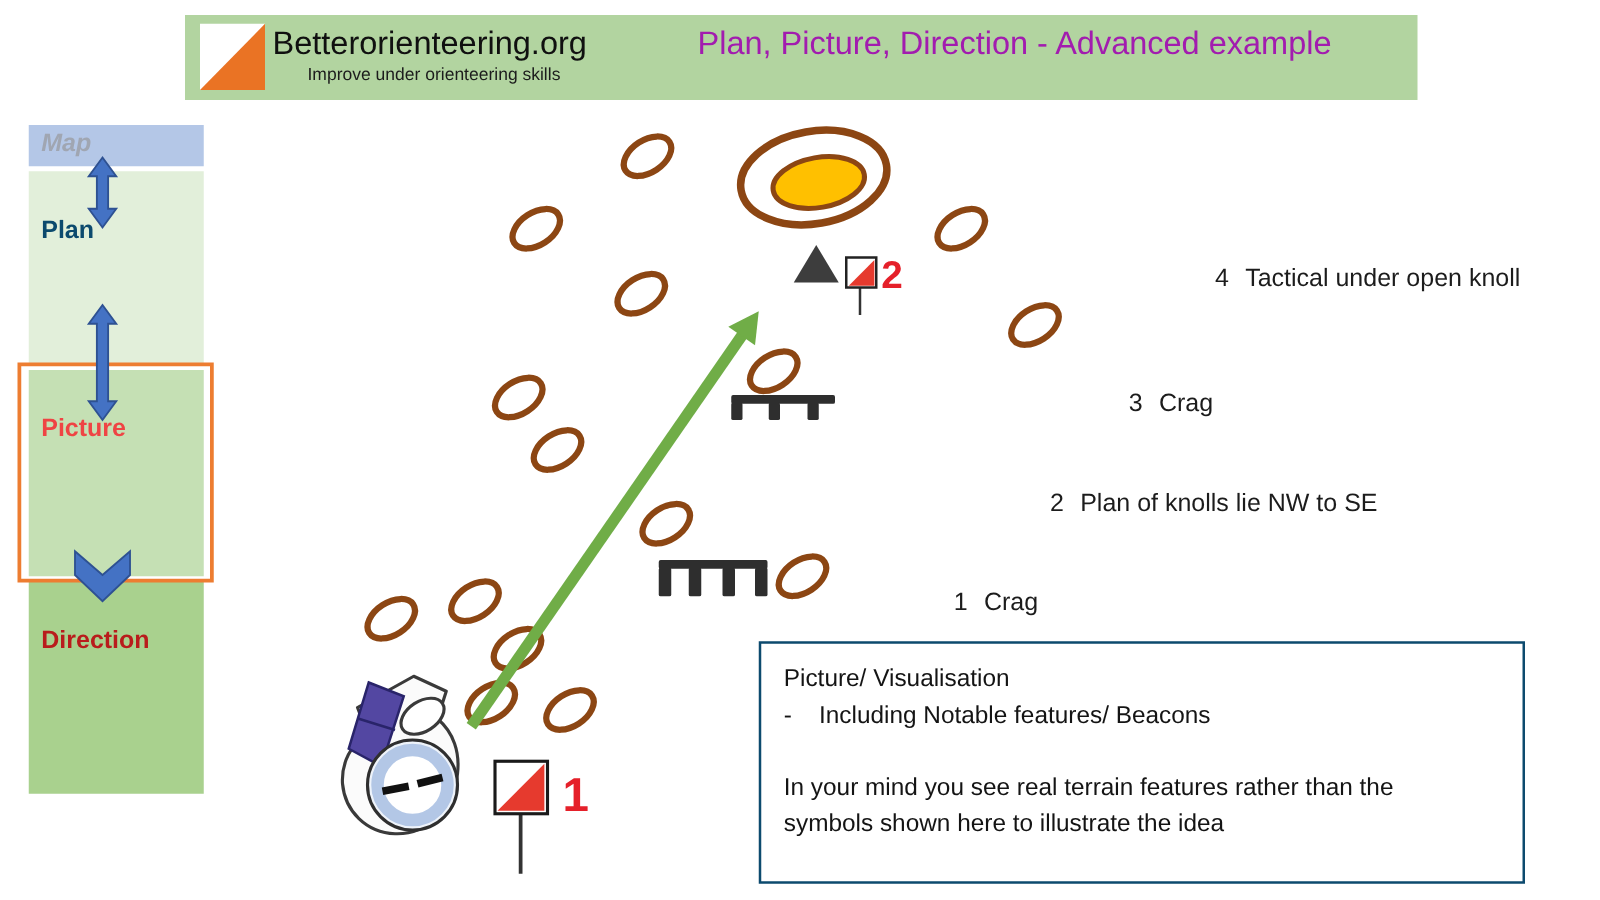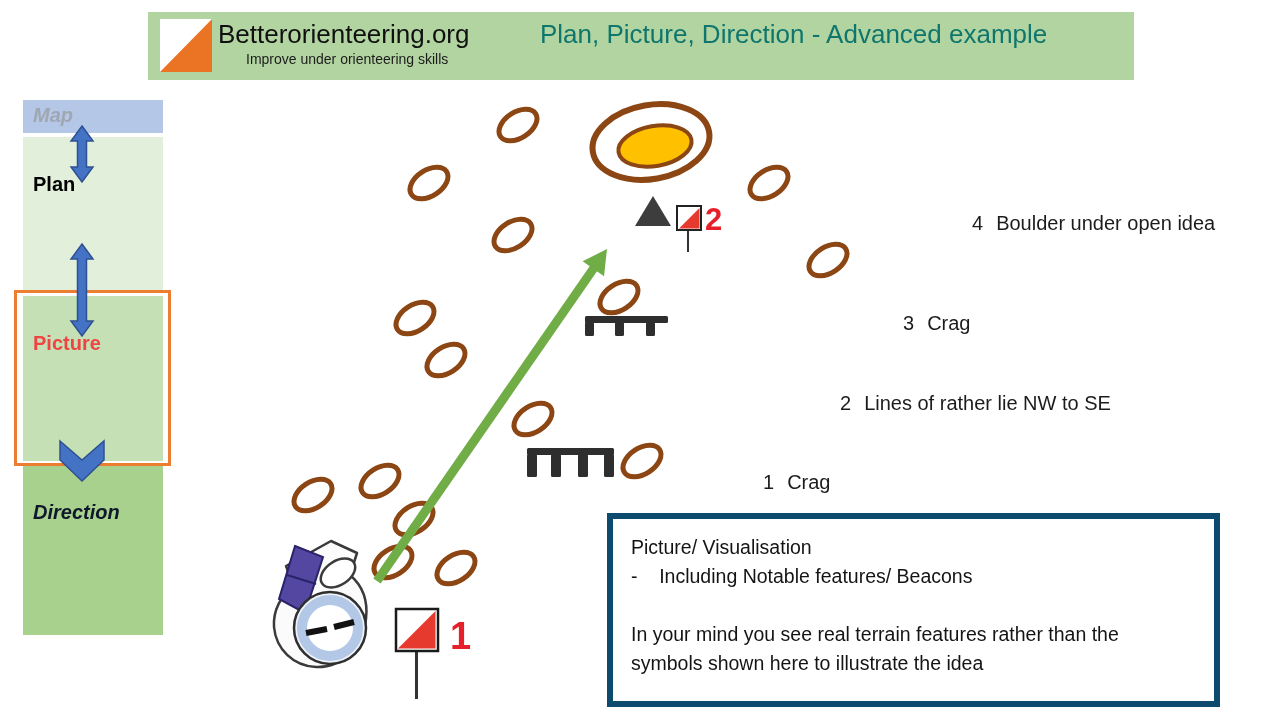--- a/index.html
+++ b/index.html
@@ -6,46 +6,46 @@
   #stage{position:relative;width:1280px;height:720px;background:#ffffff;overflow:hidden;
          font-family:"Liberation Sans",sans-serif;}
   .abs{position:absolute;}
 
   
   #header-bar{left:148px;top:12px;width:986px;height:68px;background:#b2d4a0;z-index:1;}
   #logo-box{left:160px;top:19px;width:52px;height:53px;background:#ffffff;z-index:2;}
   #logo-box svg{display:block;}
   #site-title{left:218px;top:19px;font-size:26px;color:#101010;z-index:2;white-space:nowrap;}
   #tagline{left:246px;top:51px;font-size:14px;color:#1c1c1c;z-index:2;white-space:nowrap;}
-  #slide-title{left:540px;top:19px;font-size:26px;color:#0f766e;z-index:2;white-space:nowrap;}
+  #slide-title{left:558px;top:19px;font-size:26px;color:#a21caf;z-index:2;white-space:nowrap;}
 
   
   .step-box{z-index:1;}
   #map-box{left:23px;top:100px;width:140px;height:33px;background:#b4c7e7;}
   #plan-box{left:23px;top:137px;width:140px;height:155px;background:#e2efda;}
   #picture-box{left:23px;top:296px;width:140px;height:165px;background:#c5e0b4;}
   #direction-box{left:23px;top:465px;width:140px;height:170px;background:#a9d18e;}
   #picture-highlight{left:14px;top:290px;width:151px;height:170px;border:3px solid #ed7d31;
                      background:transparent;z-index:3;}
   .step-label{font-weight:bold;font-size:20px;z-index:10;white-space:nowrap;}
   #map-label{left:33px;top:104px;color:#a0a6b2;font-style:italic;}
-  #plan-label{left:33px;top:173px;color:#000000;}
+  #plan-label{left:33px;top:173px;color:#0c4a6e;}
   #picture-label{left:33px;top:332px;color:#ef4444;}
-  #direction-label{left:33px;top:501px;color:#0f172a;font-style:italic;}
+  #direction-label{left:33px;top:501px;color:#b91c1c;}
 
   
   #overlay{left:0;top:0;z-index:5;pointer-events:none;}
   #overlay text{font-family:"Liberation Sans",sans-serif;font-weight:bold;}
 
   
   .legend-item{font-size:20px;color:#1c1c1c;z-index:10;white-space:nowrap;}
   .legend-num{display:inline-block;margin-right:13px;}
 
   
-  #note-box{left:607px;top:513px;width:613px;height:194px;border:6px solid #0c4a6e;
+  #note-box{left:607px;top:513px;width:613px;height:194px;border:2px solid #0c4a6e;
             background:#ffffff;box-sizing:border-box;padding:14px 0 0 18px;z-index:10;}
   .note-line{font-size:19.5px;line-height:29px;color:#141414;white-space:pre;min-height:29px;}
 </style>
 </head>
 <body>
 
 <div id="stage">
 
   <div id="header-bar" class="abs"></div>
   <div id="logo-box" class="abs">
@@ -139,27 +139,27 @@
       <line x1="287" y1="575" x2="316" y2="584" stroke="#29246a" stroke-width="2"></line>
       <ellipse cx="338" cy="573" rx="19" ry="12" transform="rotate(-33 338 573)" fill="#ffffff" stroke="#3a3a3a" stroke-width="2.5"></ellipse>
       <circle cx="330" cy="628" r="36" fill="#eef3fa" stroke="#2f2f2f" stroke-width="2.5"></circle>
       <circle cx="330" cy="628" r="28" fill="#ffffff" stroke="#b3c7e6" stroke-width="10"></circle>
       <line x1="306" y1="633" x2="327" y2="629" stroke="#111111" stroke-width="6"></line>
       <line x1="334" y1="627" x2="354" y2="622" stroke="#111111" stroke-width="6"></line>
     </g>
   </svg>
 
   <div class="abs legend-item" style="left:972px;top:212px">
-    <span class="legend-num">4</span><span>Boulder under open idea</span>
+    <span class="legend-num">4</span><span>Tactical under open knoll</span>
   </div>
   <div class="abs legend-item" style="left:903px;top:312px">
     <span class="legend-num">3</span><span>Crag</span>
   </div>
   <div class="abs legend-item" style="left:840px;top:392px">
-    <span class="legend-num">2</span><span>Lines of rather lie NW to SE</span>
+    <span class="legend-num">2</span><span>Plan of knolls lie NW to SE</span>
   </div>
   <div class="abs legend-item" style="left:763px;top:471px">
     <span class="legend-num">1</span><span>Crag</span>
   </div>
 
   <div id="note-box" class="abs">
     <div class="note-line">Picture/ Visualisation</div>
     <div class="note-line">-    Including Notable features/ Beacons</div>
     <div class="note-line"></div>
     <div class="note-line">In your mind you see real terrain features rather than the</div>

